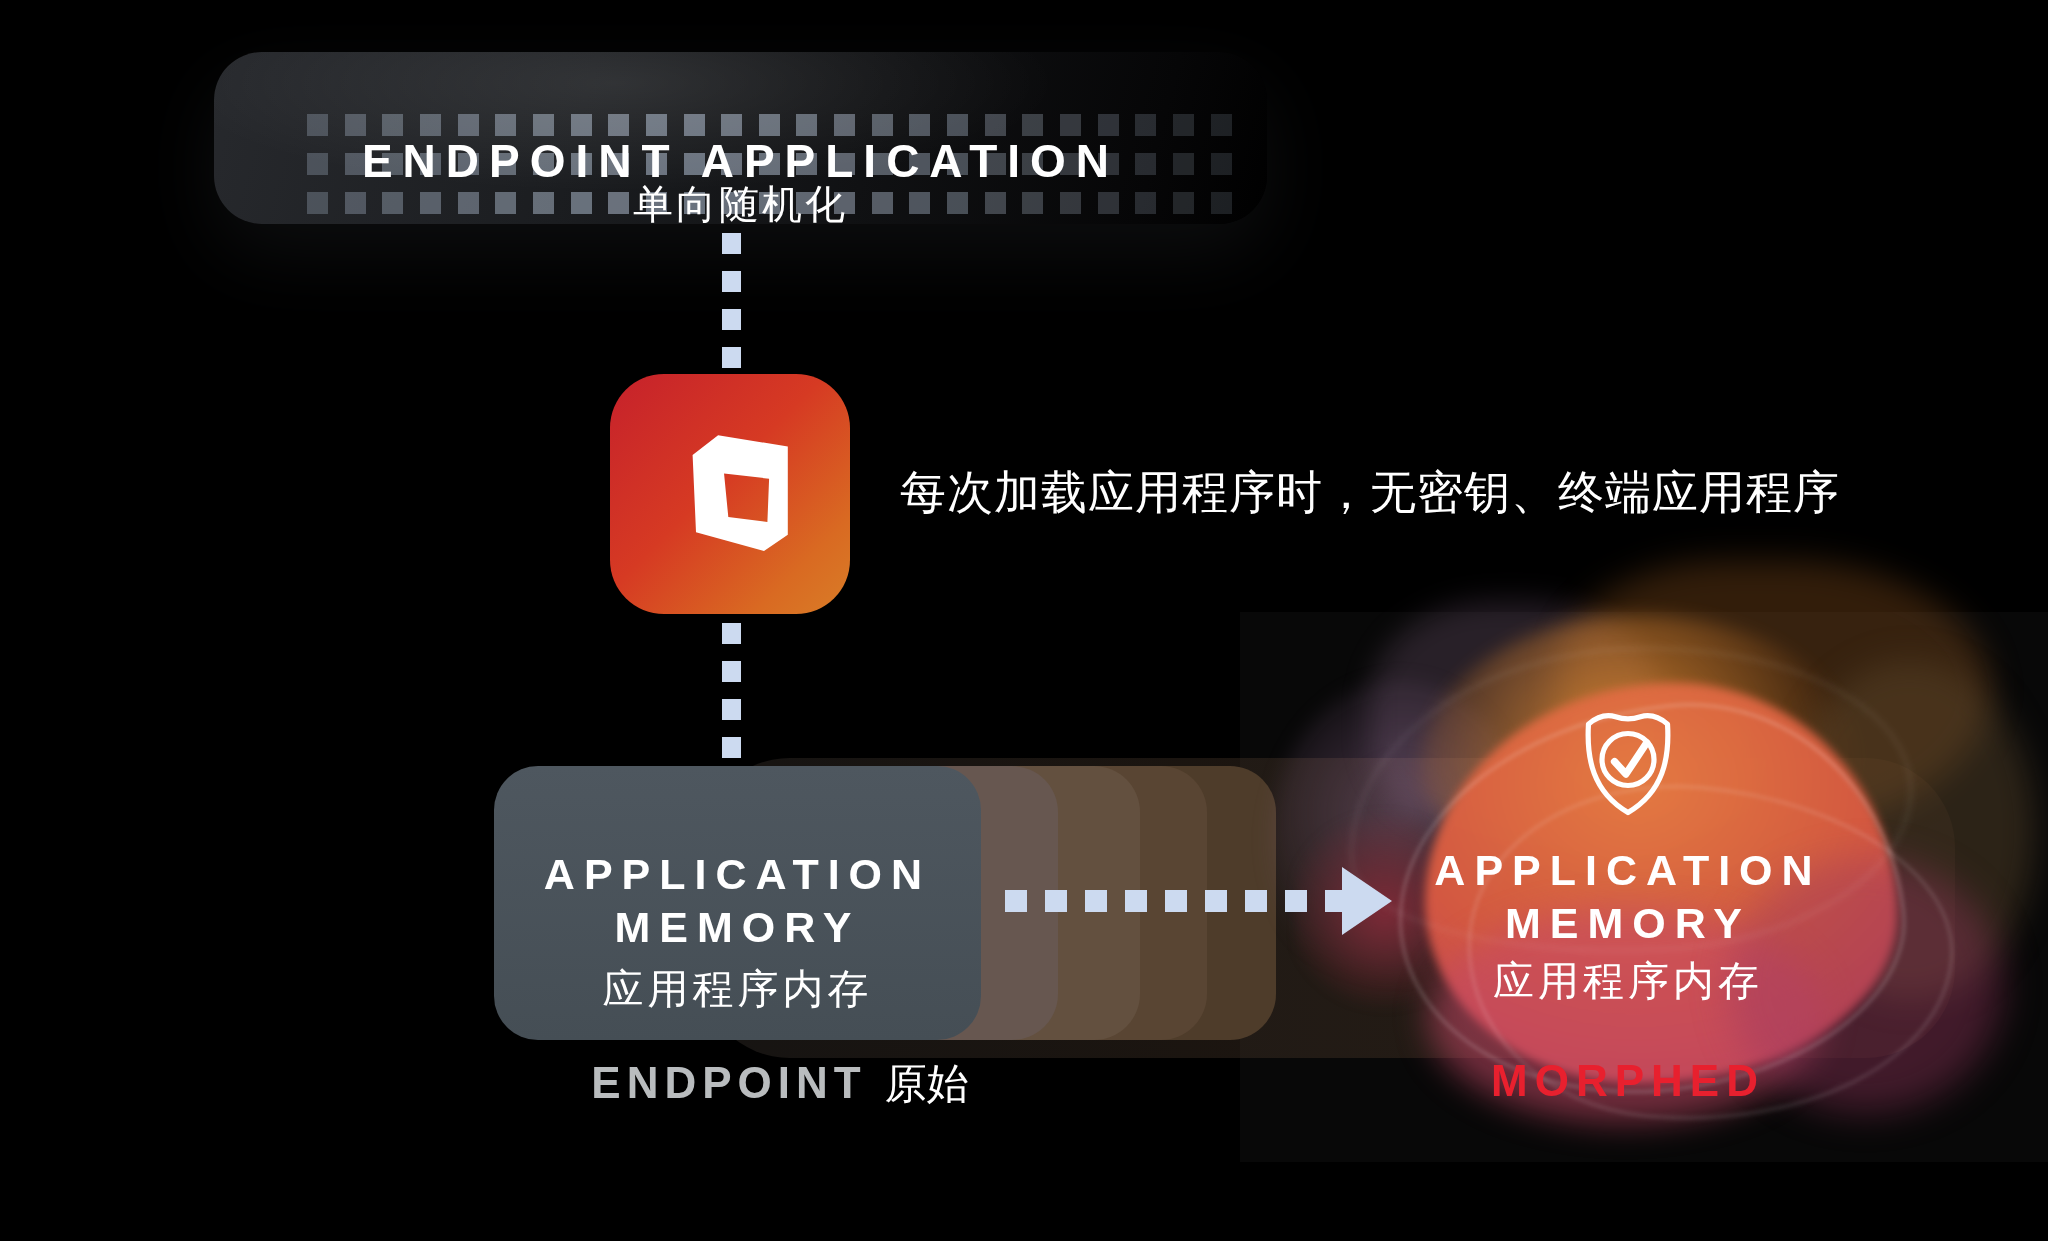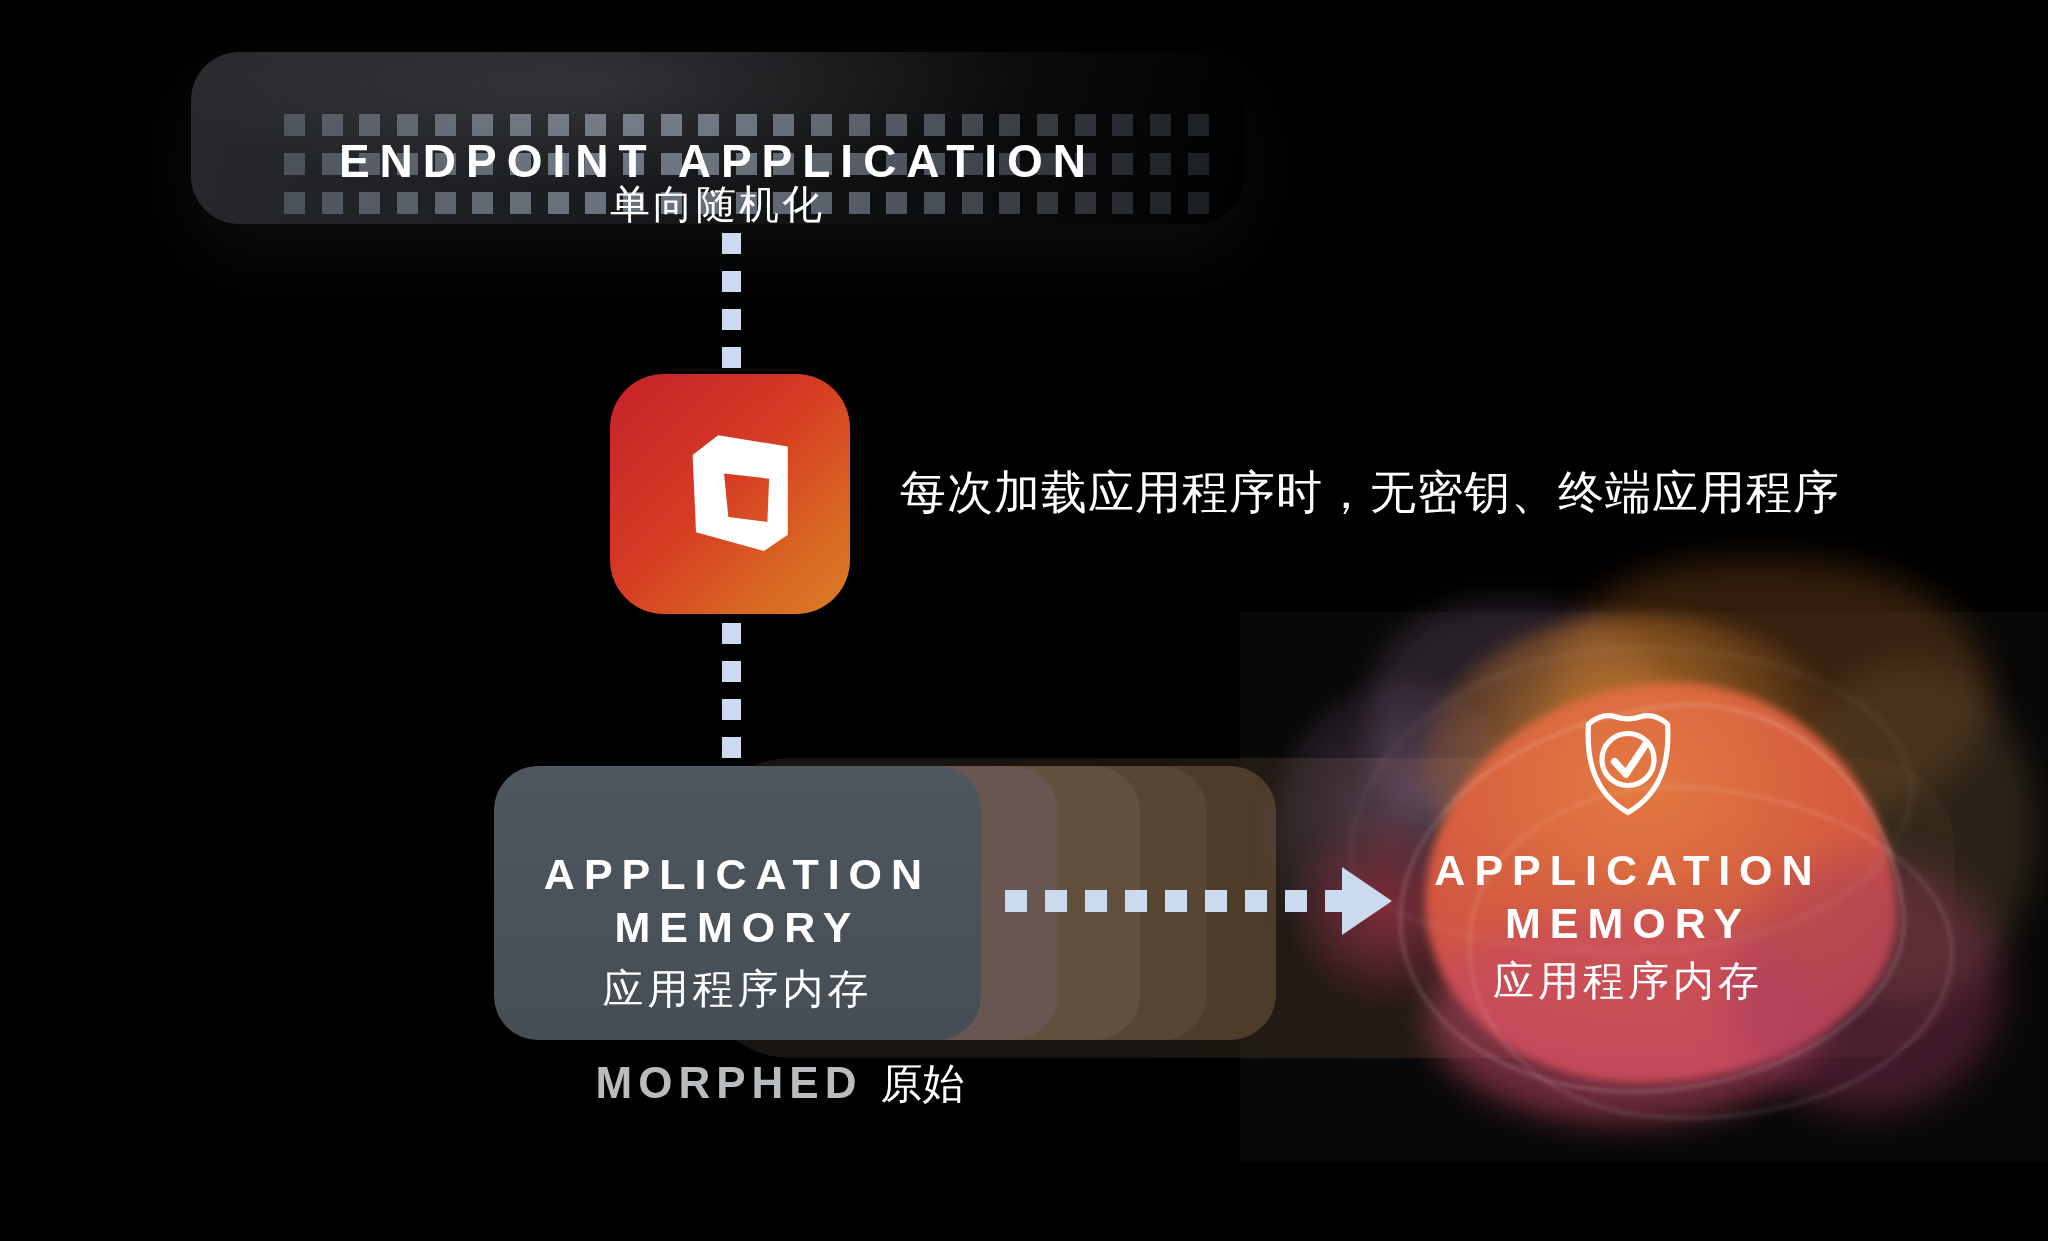--- a/index.html
+++ b/index.html
@@ -1,21 +1,21 @@
 <!DOCTYPE html>
 <html style="--accent-red: #e8202e; --dot-blue: #ccdaf0;"><head>
 <meta charset="utf-8">
 <style>
   html,body{margin:0;padding:0;background:#000;}
   .stage{position:relative;width:2048px;height:1241px;background:#000;overflow:hidden;
          font-family:"Liberation Sans",sans-serif;}
   .stage *{box-sizing:border-box;}
 
   
-  .banner{position:absolute;left:191px;top:52px;width:1053px;height:172px;border-radius:48px;
+  .banner{position:absolute;left:214px;top:52px;width:1053px;height:172px;border-radius:48px;
           overflow:hidden;
           background:linear-gradient(105deg,#27292d 0%,#1b1d20 35%,#101113 62%,#060607 88%,#000 100%);
           box-shadow:0 30px 80px rgba(130,140,150,0.10);}
   .banner::after{content:"";position:absolute;inset:0;
           background:radial-gradient(60% 90% at 38% 18%,rgba(255,255,255,0.10),rgba(255,255,255,0) 70%);}
   .gdot{position:absolute;width:21px;height:22px;background:rgb(151,163,179);}
   .banner-title{position:absolute;left:0;right:0;top:84px;z-index:3;text-align:center;
           color:#fff;font-size:46px;font-weight:bold;letter-spacing:10px;line-height:50px;white-space:nowrap;}
   .banner-sub{position:absolute;left:0;right:0;top:130px;z-index:3;text-align:center;color:#fff;
           font-family:"Liberation Serif","DejaVu Serif",serif;font-size:40px;letter-spacing:3px;line-height:46px;}
@@ -248,16 +248,17 @@
     <path d="M37 51 L48 63 L68 33" fill="none" stroke="#fff" stroke-width="7" stroke-linecap="round" stroke-linejoin="round"></path>
   </svg>
 
   <div class="morphed-text">
     <div class="box-line">APPLICATION</div>
     <div class="box-line">MEMORY</div>
     <div class="box-sub">应用程序内存</div>
   </div>
 
   <div class="original-caption">
-    <span class="original-en">MORPHED</span><span class="original-zh">原始</span>
-  </div>
+    <span class="original-en">ENDPOINT</span><span class="original-zh">原始</span>
+  </div>
+  <div class="morphed-caption">MORPHED</div>
 
 </div>
 
 </body></html>

